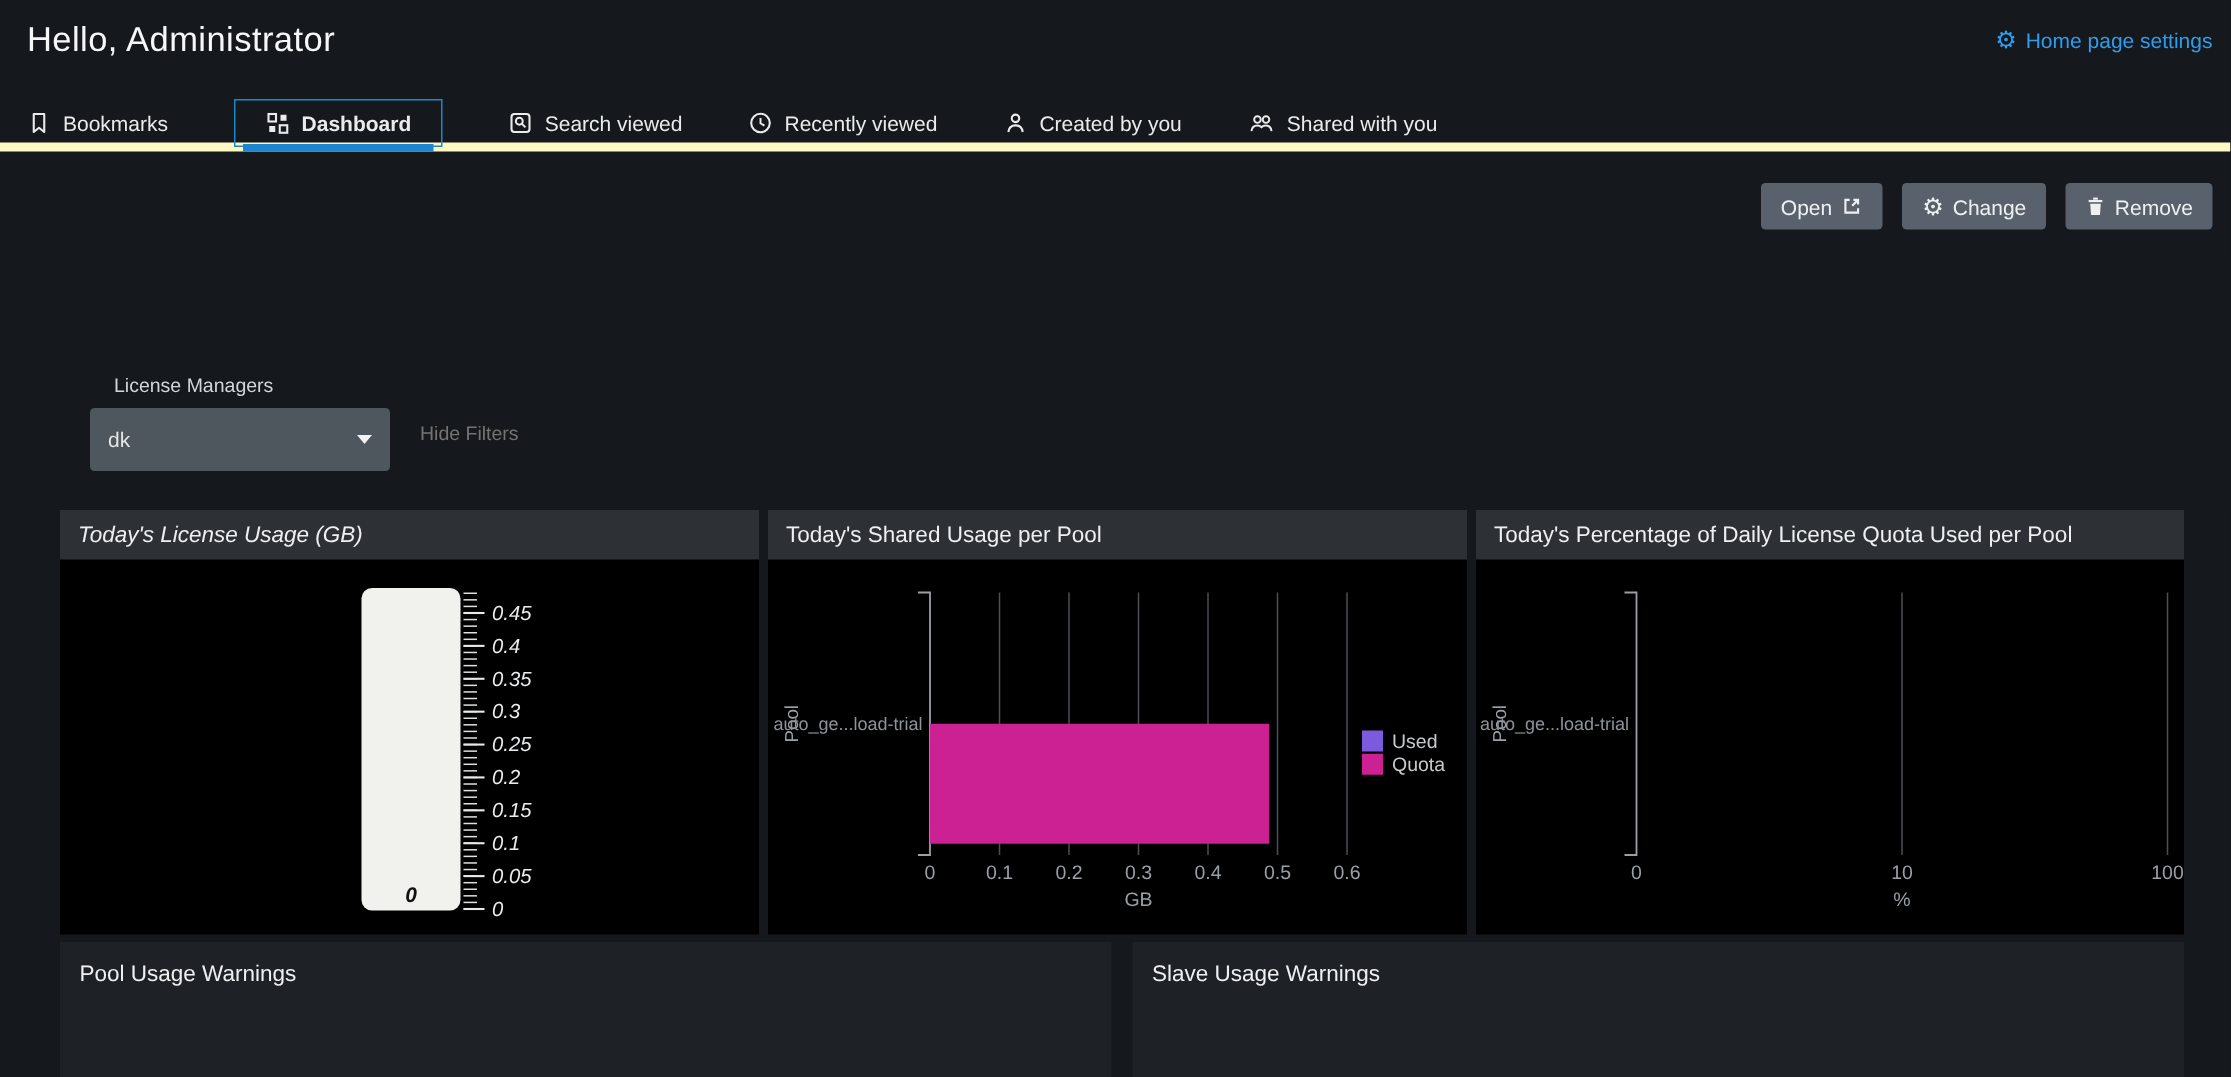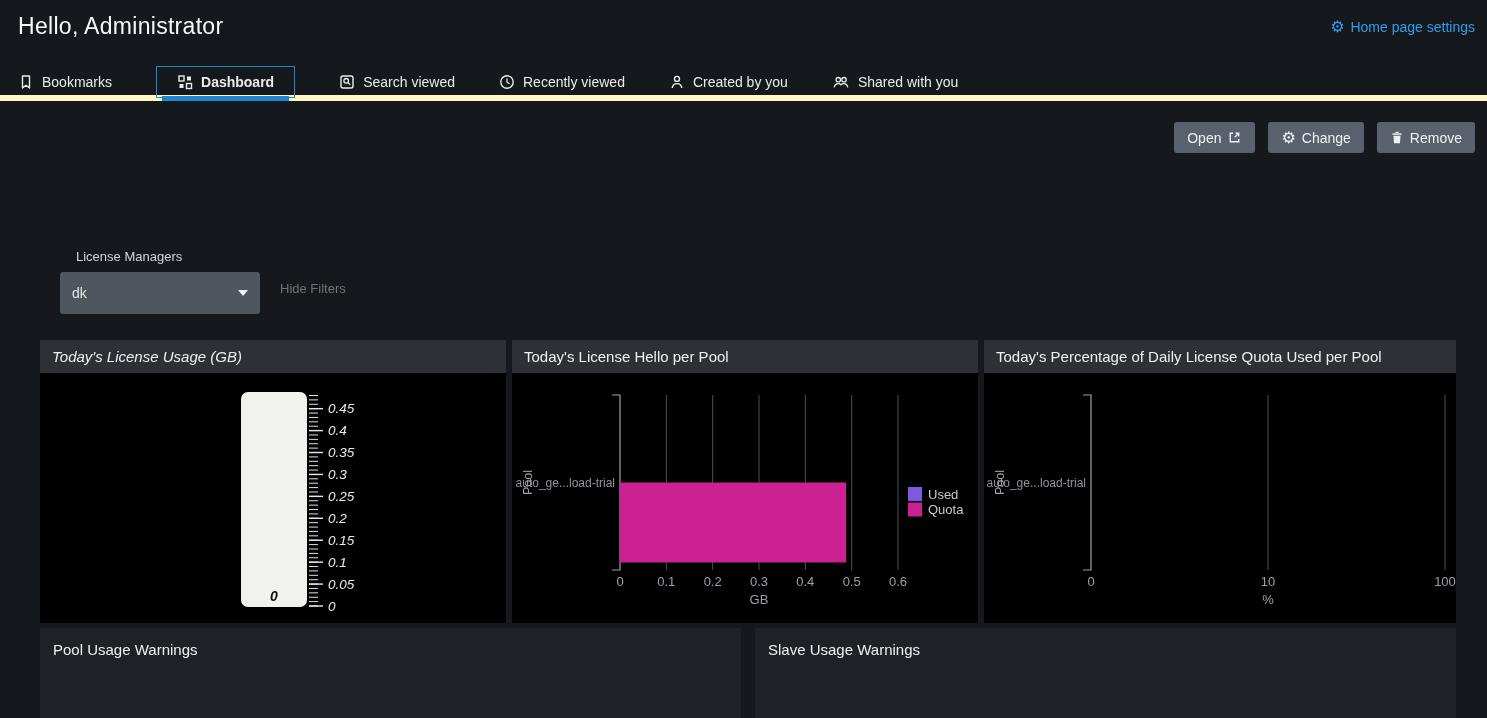--- a/index.html
+++ b/index.html
@@ -222,21 +222,21 @@
           <text x="288" y="84.01639344262296" font-size="13.5" fill="#e9ebed">0.35</text>
           <line x1="269" y1="57.590163934426215" x2="283" y2="57.590163934426215" stroke="#e7e9eb" stroke-width="1.4"></line>
           <text x="288" y="62.090163934426215" font-size="13.5" fill="#e9ebed">0.4</text>
           <line x1="269" y1="35.6639344262295" x2="283" y2="35.6639344262295" stroke="#e7e9eb" stroke-width="1.4"></line>
           <text x="288" y="40.1639344262295" font-size="13.5" fill="#e9ebed">0.45</text>
         </svg>
     </div>
   </div>
 
   <div class="panel p2">
-    <div class="panel-head">Today's License Hello per Pool</div>
+    <div class="panel-head">Today's Shared Usage per Pool</div>
     <div class="panel-body">
       <svg id="chart-pool" width="466" height="250">
           <text x="108" y="213" text-anchor="middle" font-size="13" fill="#9aa0a6">0</text>
           <line x1="154.33333333333334" y1="22" x2="154.33333333333334" y2="197" stroke="#4b4f54" stroke-width="1"></line>
           <text x="154.33333333333334" y="213" text-anchor="middle" font-size="13" fill="#9aa0a6">0.1</text>
           <line x1="200.66666666666669" y1="22" x2="200.66666666666669" y2="197" stroke="#4b4f54" stroke-width="1"></line>
           <text x="200.66666666666669" y="213" text-anchor="middle" font-size="13" fill="#9aa0a6">0.2</text>
           <line x1="247" y1="22" x2="247" y2="197" stroke="#4b4f54" stroke-width="1"></line>
           <text x="247" y="213" text-anchor="middle" font-size="13" fill="#9aa0a6">0.3</text>
           <line x1="293.33333333333337" y1="22" x2="293.33333333333337" y2="197" stroke="#4b4f54" stroke-width="1"></line>

